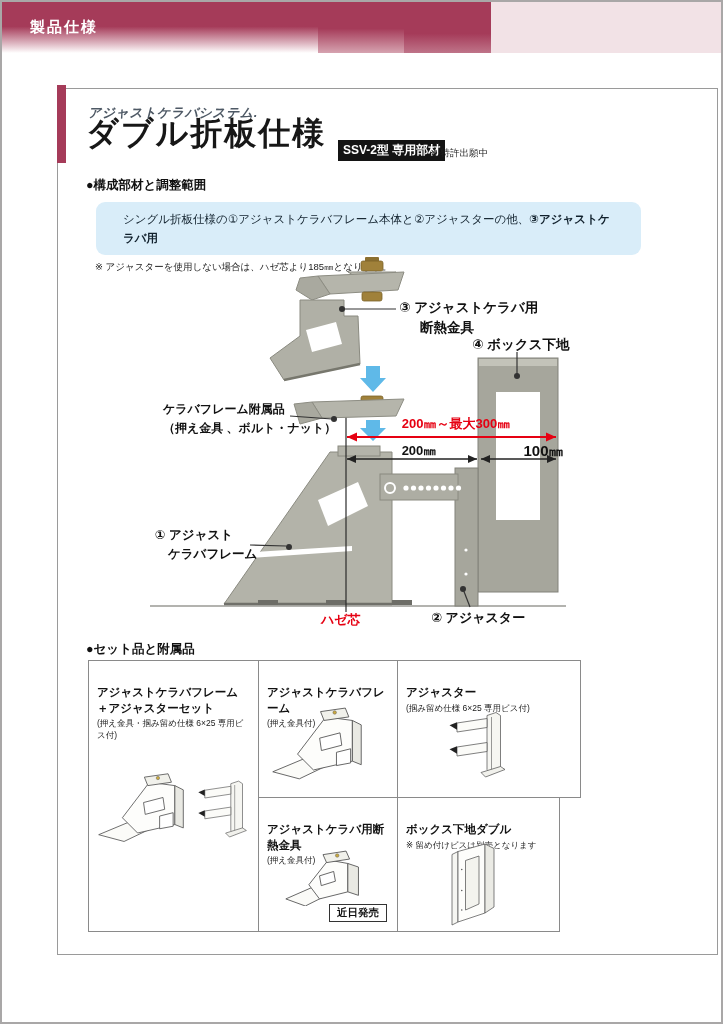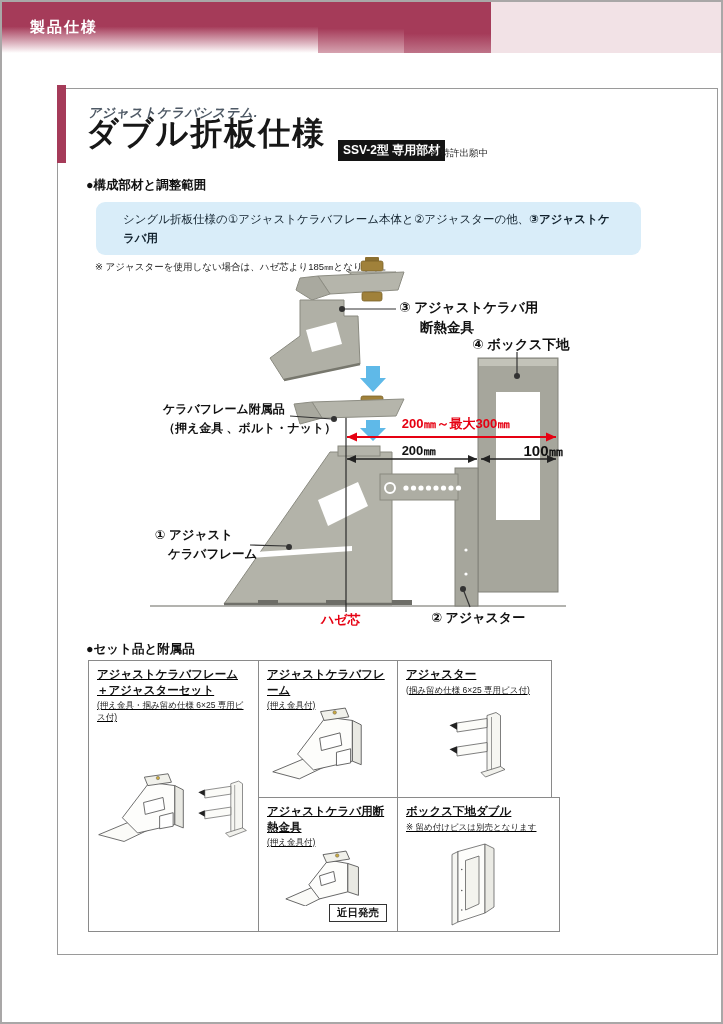--- a/index.html
+++ b/index.html
@@ -44,24 +44,24 @@
   .dim100{left:506px;top:442px;width:75px;text-align:center;font-size:15px;}
   .lbl1{left:155px;top:526px;font-size:12.5px;line-height:1.5;}
   .lbl1 .ind{padding-left:13px;}
   .lblhaze{left:321px;top:611px;color:#e60012;font-size:13px;}
   .lbl2{left:431px;top:609px;font-size:13px;}
 
   .diagram-svg{position:absolute;left:0;top:0;z-index:2;pointer-events:none;}
 
   
   .settable{left:88px;top:660px;width:472px;height:272px;z-index:4;}
-  .cell{position:absolute;box-sizing:border-box;border:1px solid #8a8a8a;padding:6px 8px;background:#fff;text-decoration:underline;}
+  .cell{position:absolute;box-sizing:border-box;border:1px solid #8a8a8a;padding:24px 8px;background:#fff;}
   .c1{left:0;top:0;width:171px;height:272px;}
   .c2{left:170px;top:0;width:140px;height:138px;}
-  .c3{left:309px;top:0;width:155px;height:138px;}
+  .c3{left:309px;top:0;width:184px;height:138px;}
   .c4{left:170px;top:137px;width:140px;height:135px;}
   .c5{left:309px;top:137px;width:163px;height:135px;}
   .cell .t{font-size:11.5px;font-weight:bold;line-height:1.35;color:#111;}
   .cell .s{font-size:8.5px;color:#222;margin-top:2px;}
   .badge-soon{position:absolute;right:10px;bottom:9px;border:1.5px solid #333;padding:1px 7px;
               font-size:10.5px;font-weight:bold;color:#111;background:#fff;}
   .art{position:absolute;}
 </style>
 </head>
 <body>

